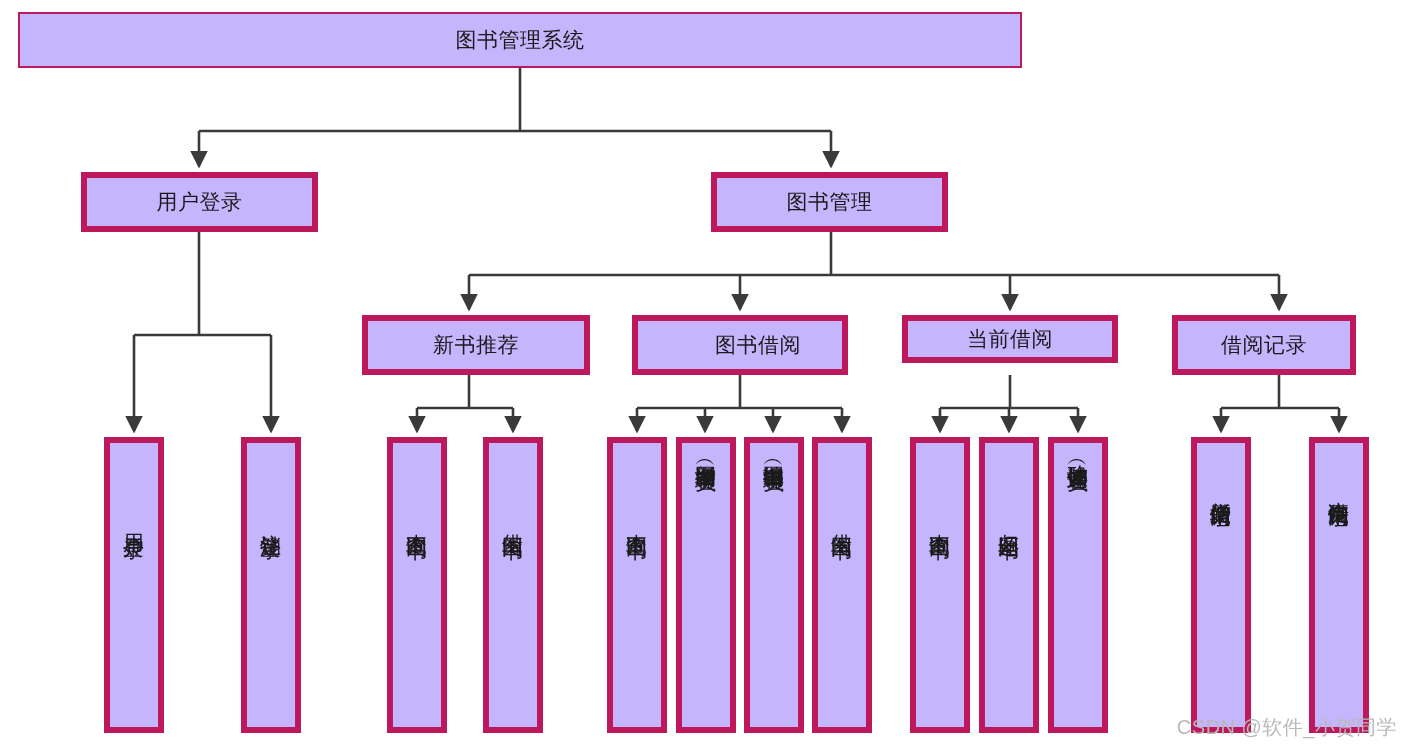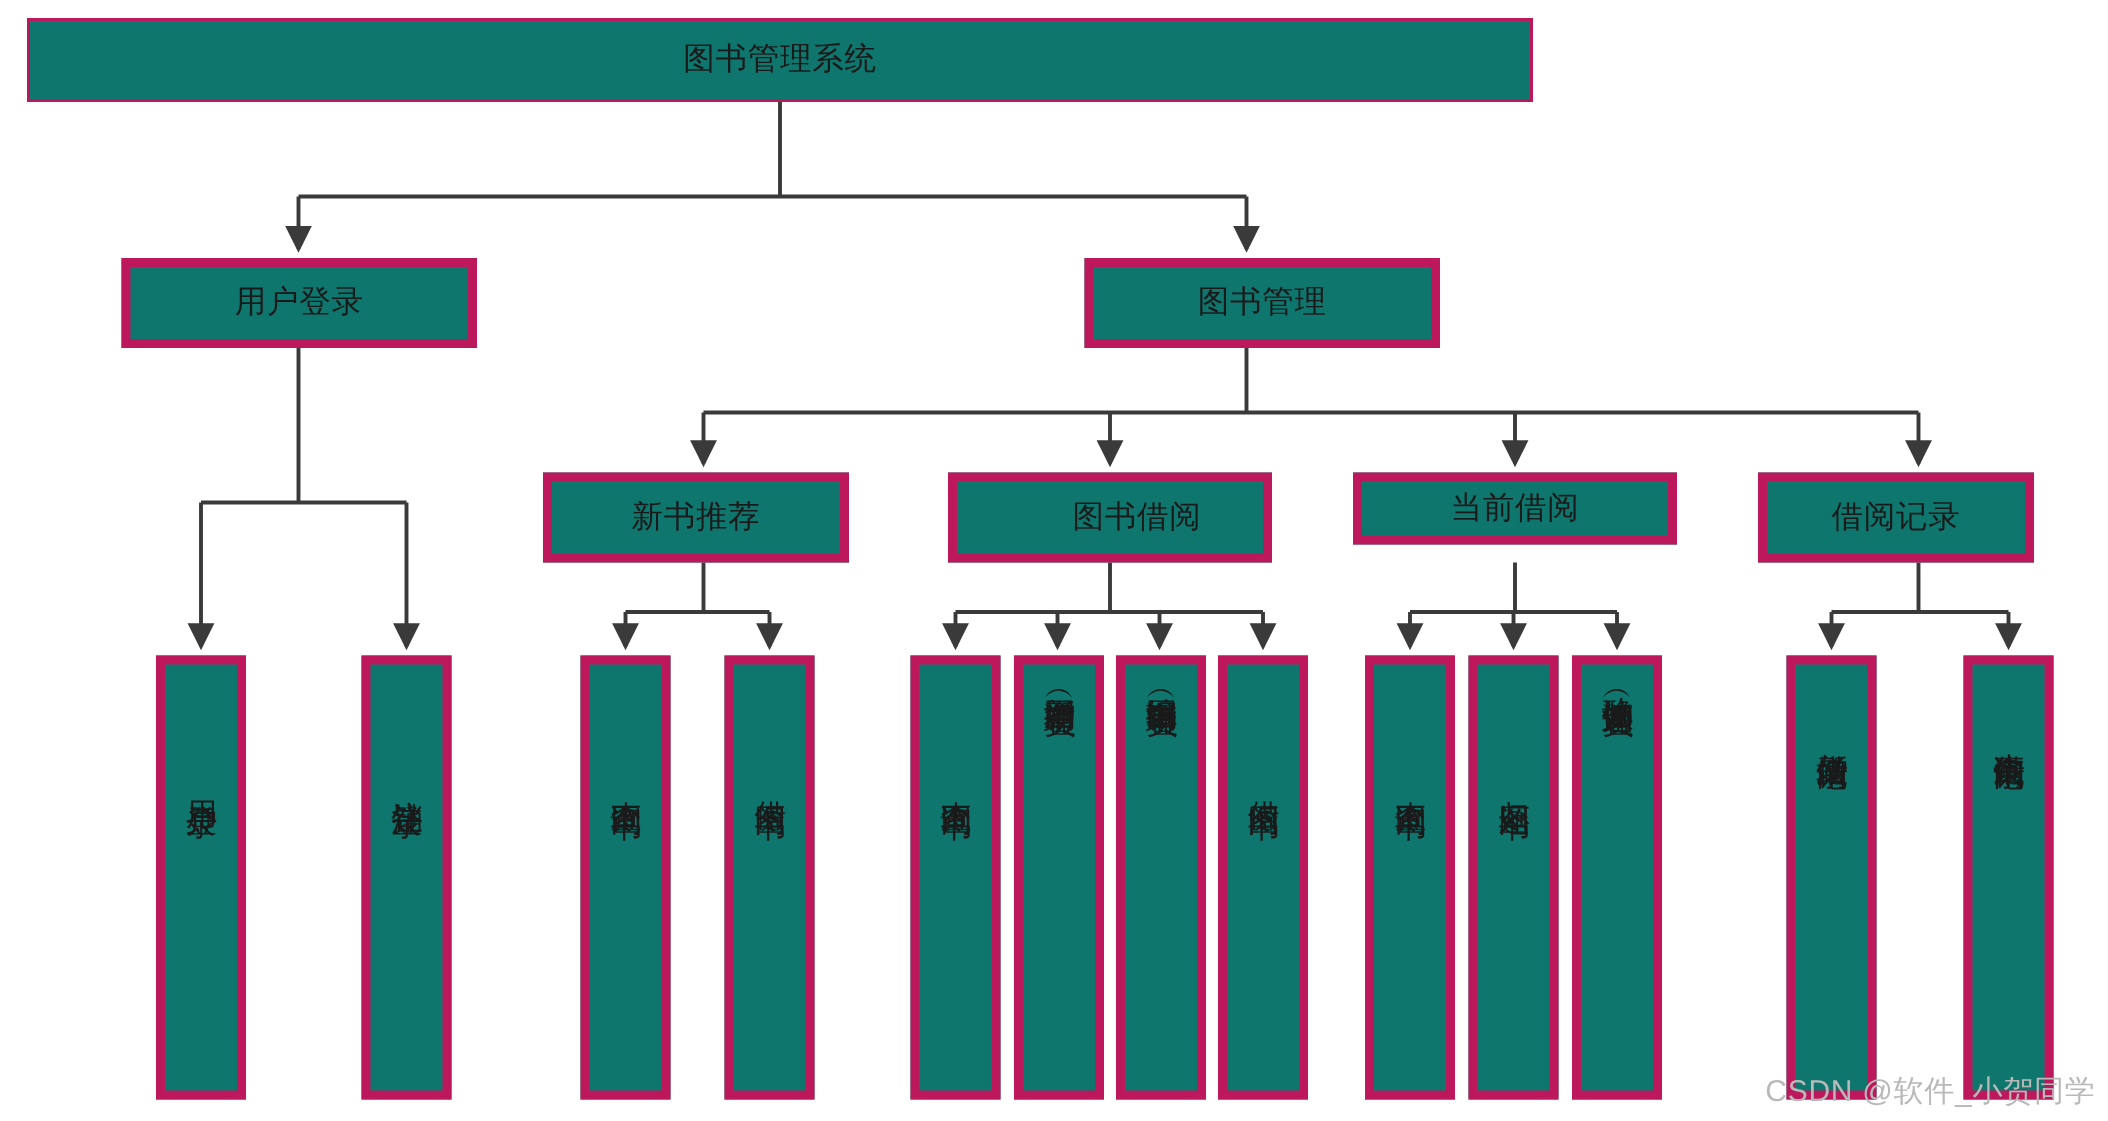--- a/index.html
+++ b/index.html
@@ -22,21 +22,21 @@
     position: absolute;
     left: 0;
     top: 0;
     width: 1405px;
     height: 747px;
     pointer-events: none;
   }
   .node {
     position: absolute;
     box-sizing: border-box;
-    background: #0f766e;
+    background: #c4b5fd;
     border: 6px solid #be185d;
     display: flex;
     align-items: center;
     justify-content: center;
     color: #1a1a1a;
   }
   .node-label {
     display: block;
     text-align: center;
     line-height: 1.12;
@@ -132,25 +132,25 @@
     </g>
   </svg>
 
   <div class="node horiz root" style="left:18px; top:12px; width:1004px; height:56px;">
     <span class="node-label">图书管理系统</span>
   </div>
 
   <div class="node horiz" style="left:81px; top:172px; width:237px; height:60px;">
     <span class="node-label">用户登录</span>
   </div>
-  <div class="node horiz" style="left:711px; top:172px; width:237px; height:60px;margin-left:12px;">
+  <div class="node horiz" style="left:711px; top:172px; width:237px; height:60px;">
     <span class="node-label">图书管理</span>
   </div>
 
-  <div class="node horiz" style="left:362px; top:315px; width:204px; height:60px;">
+  <div class="node horiz" style="left:362px; top:315px; width:228px; height:60px;">
     <span class="node-label">新书推荐</span>
   </div>
   <div class="node horiz" style="left:632px; top:315px; width:216px; height:60px;padding-left:36px;">
     <span class="node-label">图书借阅</span>
   </div>
   <div class="node horiz" style="left:902px; top:315px; width:216px; height:48px;">
     <span class="node-label">当前借阅</span>
   </div>
   <div class="node horiz" style="left:1172px; top:315px; width:184px; height:60px;">
     <span class="node-label">借阅记录</span>

